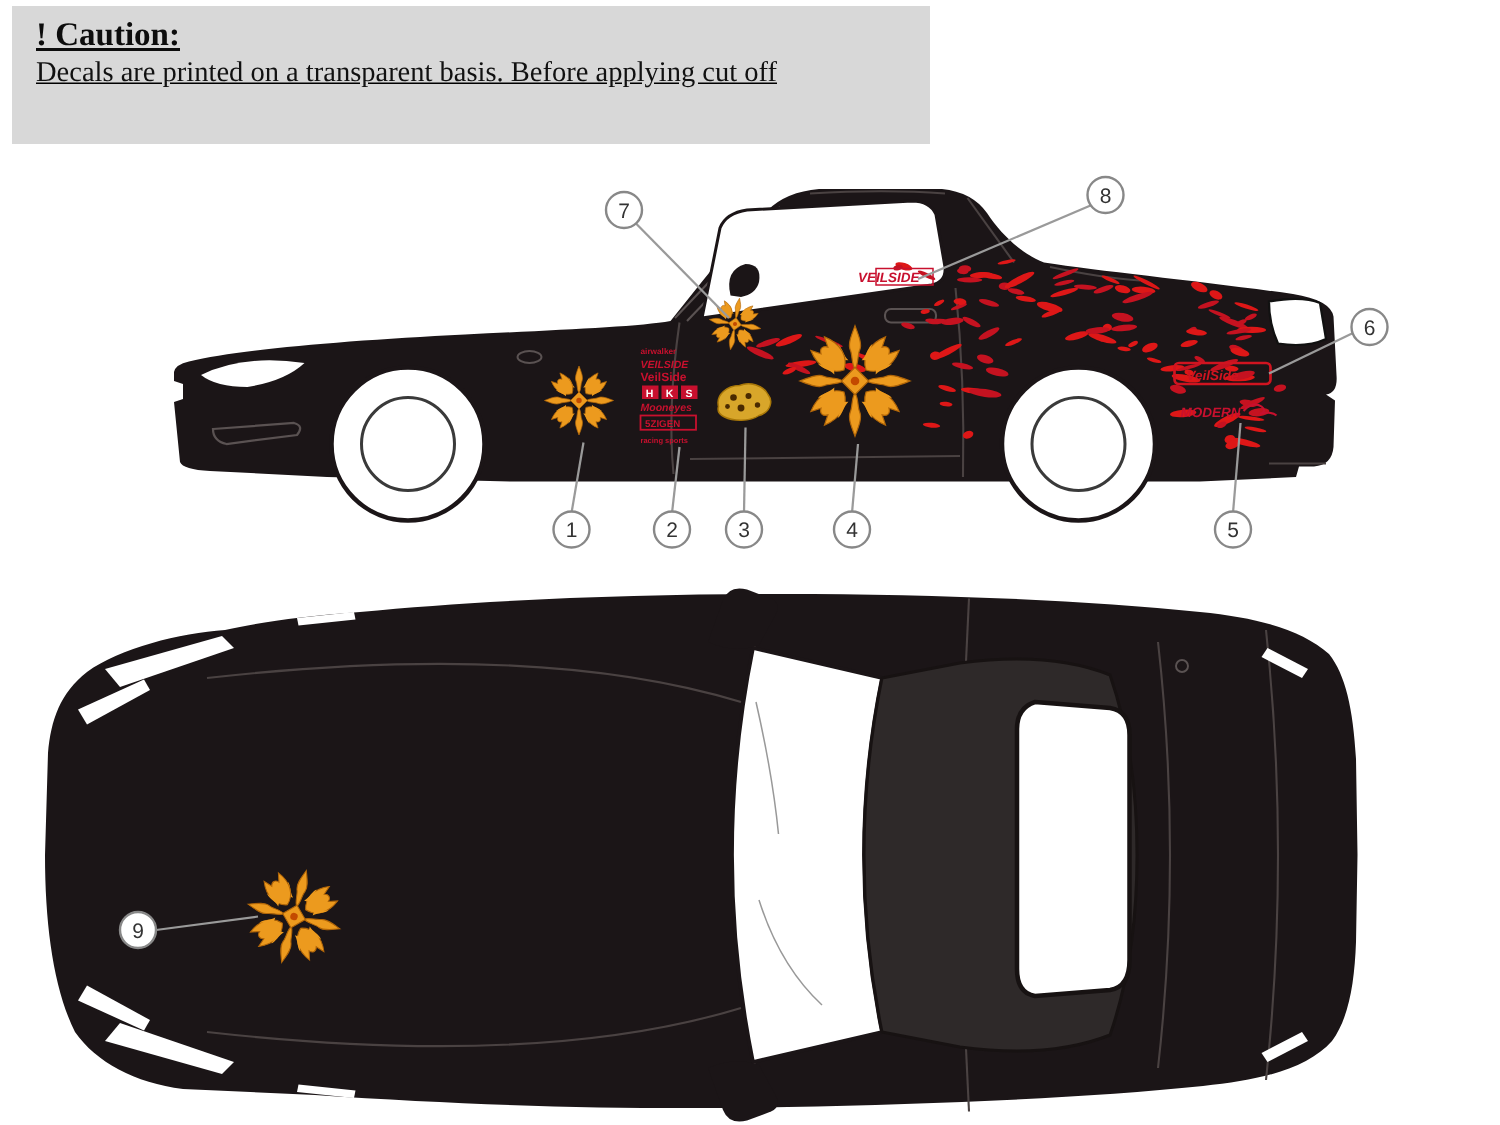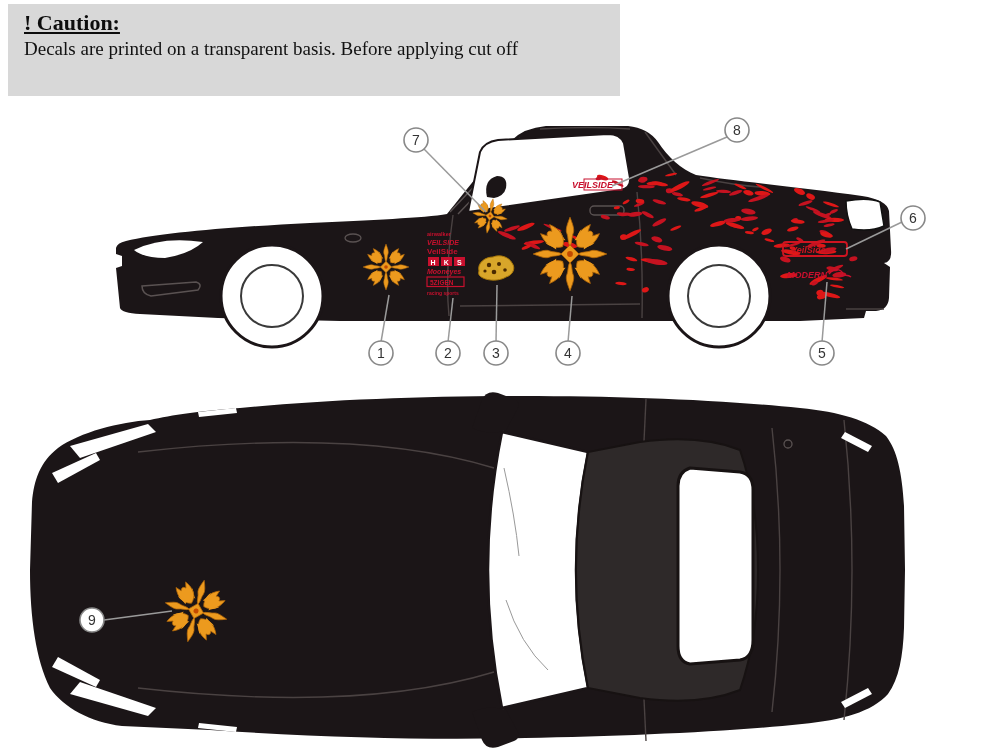--- a/index.html
+++ b/index.html
@@ -1,19 +1,19 @@
 <!DOCTYPE html>
 <html><head>
 <meta charset="utf-8">
 <style>
   html,body{margin:0;padding:0;background:#ffffff;}
   .page{position:relative;width:1000px;height:750px;background:#ffffff;overflow:hidden;
         font-family:"Liberation Sans",sans-serif;}
   .caution{position:absolute;left:8px;top:4px;width:612px;height:92px;background:#d8d8d8;
-           padding:6px 0 0 16px;box-sizing:border-box;z-index:3;}
+           padding:6px 0 0 16px;box-sizing:border-box;z-index:3;text-decoration:underline;}
   .caution h1{margin:0;font-family:"Liberation Serif",serif;font-size:22px;font-weight:bold;
               text-decoration:underline;color:#0d0d0d;line-height:1.15;}
   .caution p{margin:2px 0 0 0;font-family:"Liberation Serif",serif;font-size:19px;color:#111;
              line-height:1.22;}
   svg text{font-family:"Liberation Sans",sans-serif;}
   .callout-num{font-size:14px;fill:#333;}
   .sponsor{fill:#c8102e;font-weight:bold;}
 </style>
 </head>
 <body>

